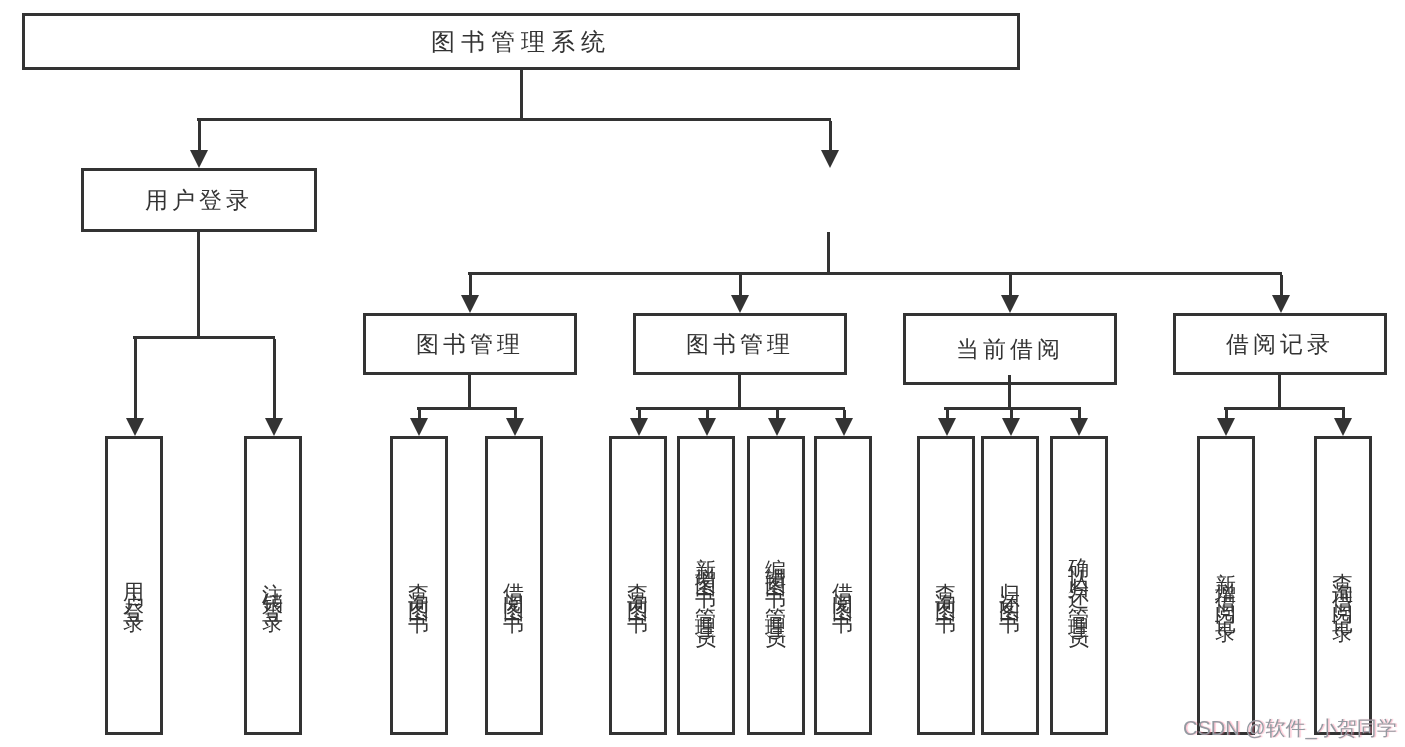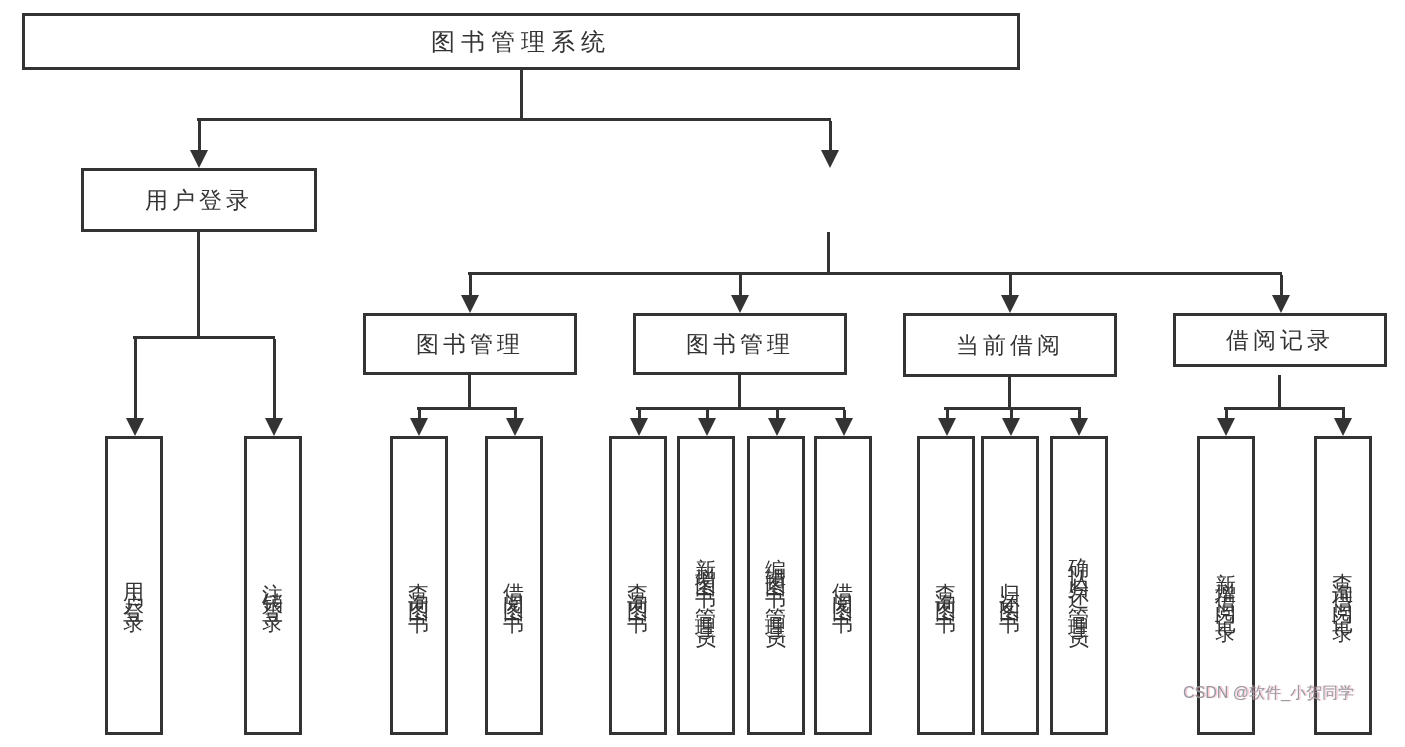--- a/index.html
+++ b/index.html
@@ -54,22 +54,22 @@
   }
   .arrow::after{
     content:"";position:absolute;left:0;bottom:0;width:0;height:0;
     border-left:9px solid transparent;
     border-right:9px solid transparent;
     border-top:18px solid var(--line);
   }
   
   .watermark{
     position:absolute;
-    left:1183px;top:683px;
-    font-size:16px;
+    left:1183px;top:715px;
+    font-size:20px;
     color:var(--wm);
     white-space:nowrap;
     text-shadow:1.5px 0 1px rgba(250,120,150,0.45);
   }
 </style>
 </head>
 <body>
 
 <div class="stage">
 
@@ -97,24 +97,24 @@
   <div class="arrow" style="left:731px;top:275px;height:38px"></div>
   <div class="arrow" style="left:1001px;top:275px;height:38px"></div>
   <div class="arrow" style="left:1272px;top:275px;height:38px"></div>
 
   <div class="box h" style="left:363px;top:313px;width:214px;height:62px">
     <span>图书管理</span>
   </div>
   <div class="box h" style="left:633px;top:313px;width:214px;height:62px">
     <span>图书管理</span>
   </div>
-  <div class="box h" style="left:903px;top:313px;width:214px;height:64px">
+  <div class="box h" style="left:903px;top:313px;width:214px;height:72px">
     <span>当前借阅</span>
   </div>
-  <div class="box h" style="left:1173px;top:313px;width:214px;height:54px">
+  <div class="box h" style="left:1173px;top:313px;width:214px;height:62px">
     <span>借阅记录</span>
   </div>
 
   <div class="vline" style="left:468px;top:375px;height:32px"></div>
   <div class="hline" style="left:417px;top:407px;width:100px"></div>
   <div class="arrow" style="left:410px;top:410px;height:26px"></div>
   <div class="arrow" style="left:506px;top:410px;height:26px"></div>
 
   <div class="vline" style="left:738px;top:375px;height:32px"></div>
   <div class="hline" style="left:636px;top:407px;width:209px"></div>

